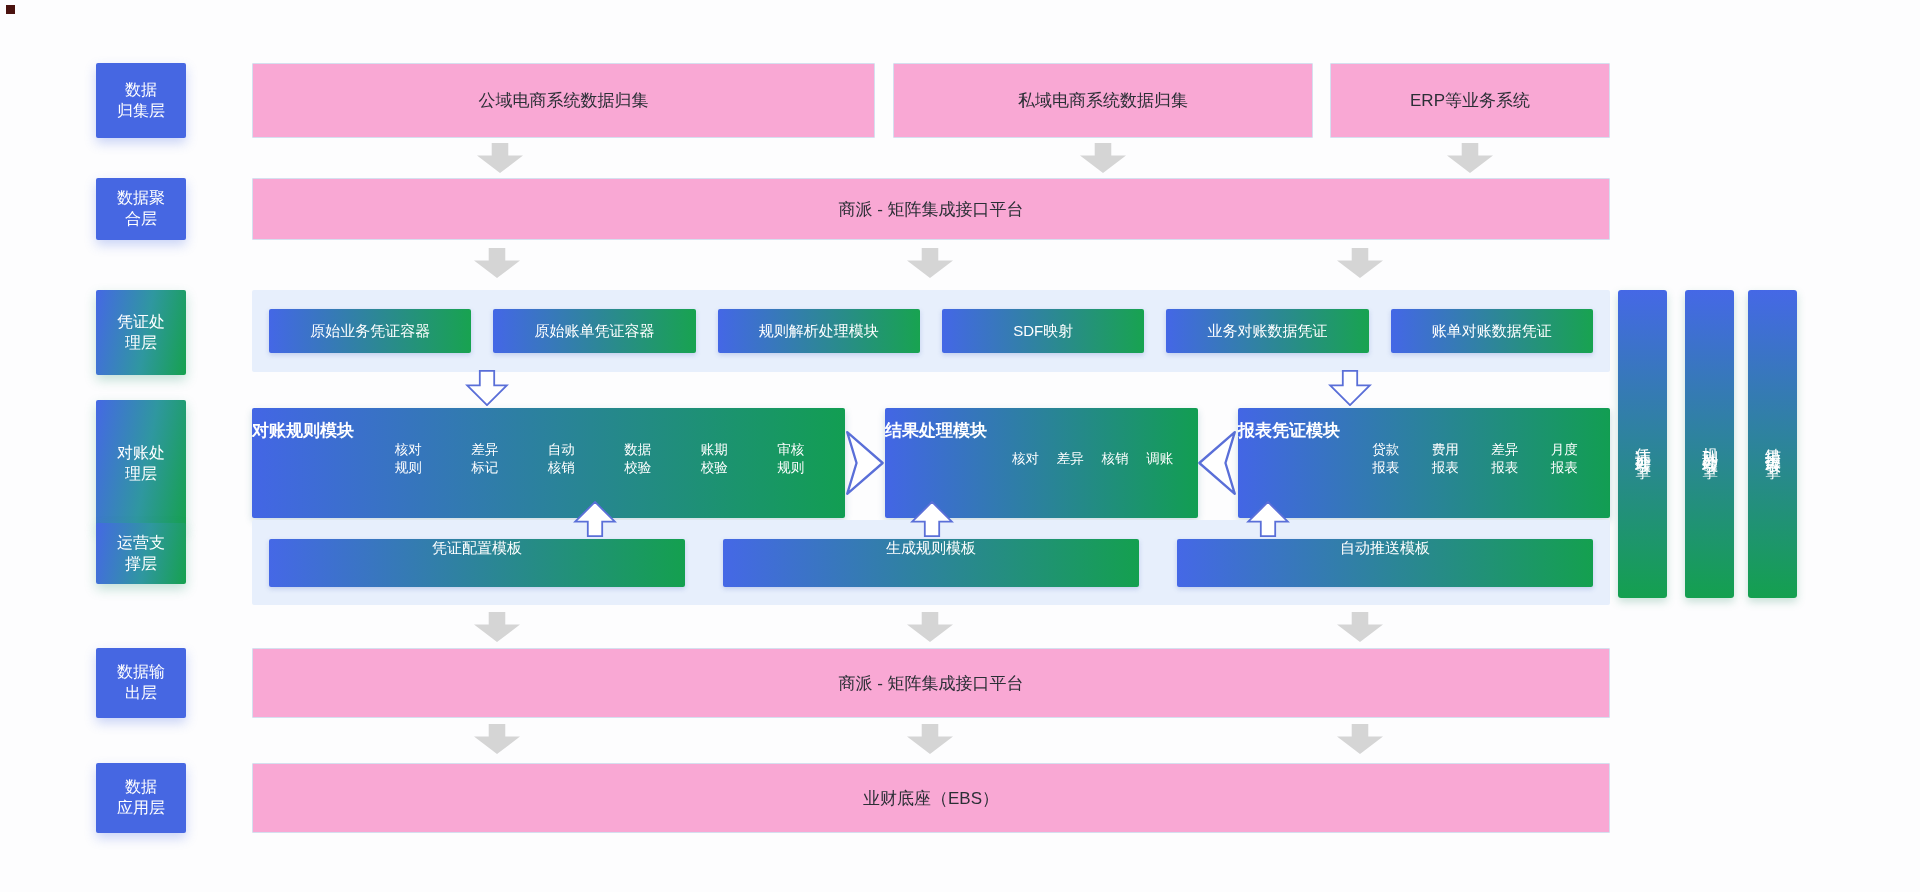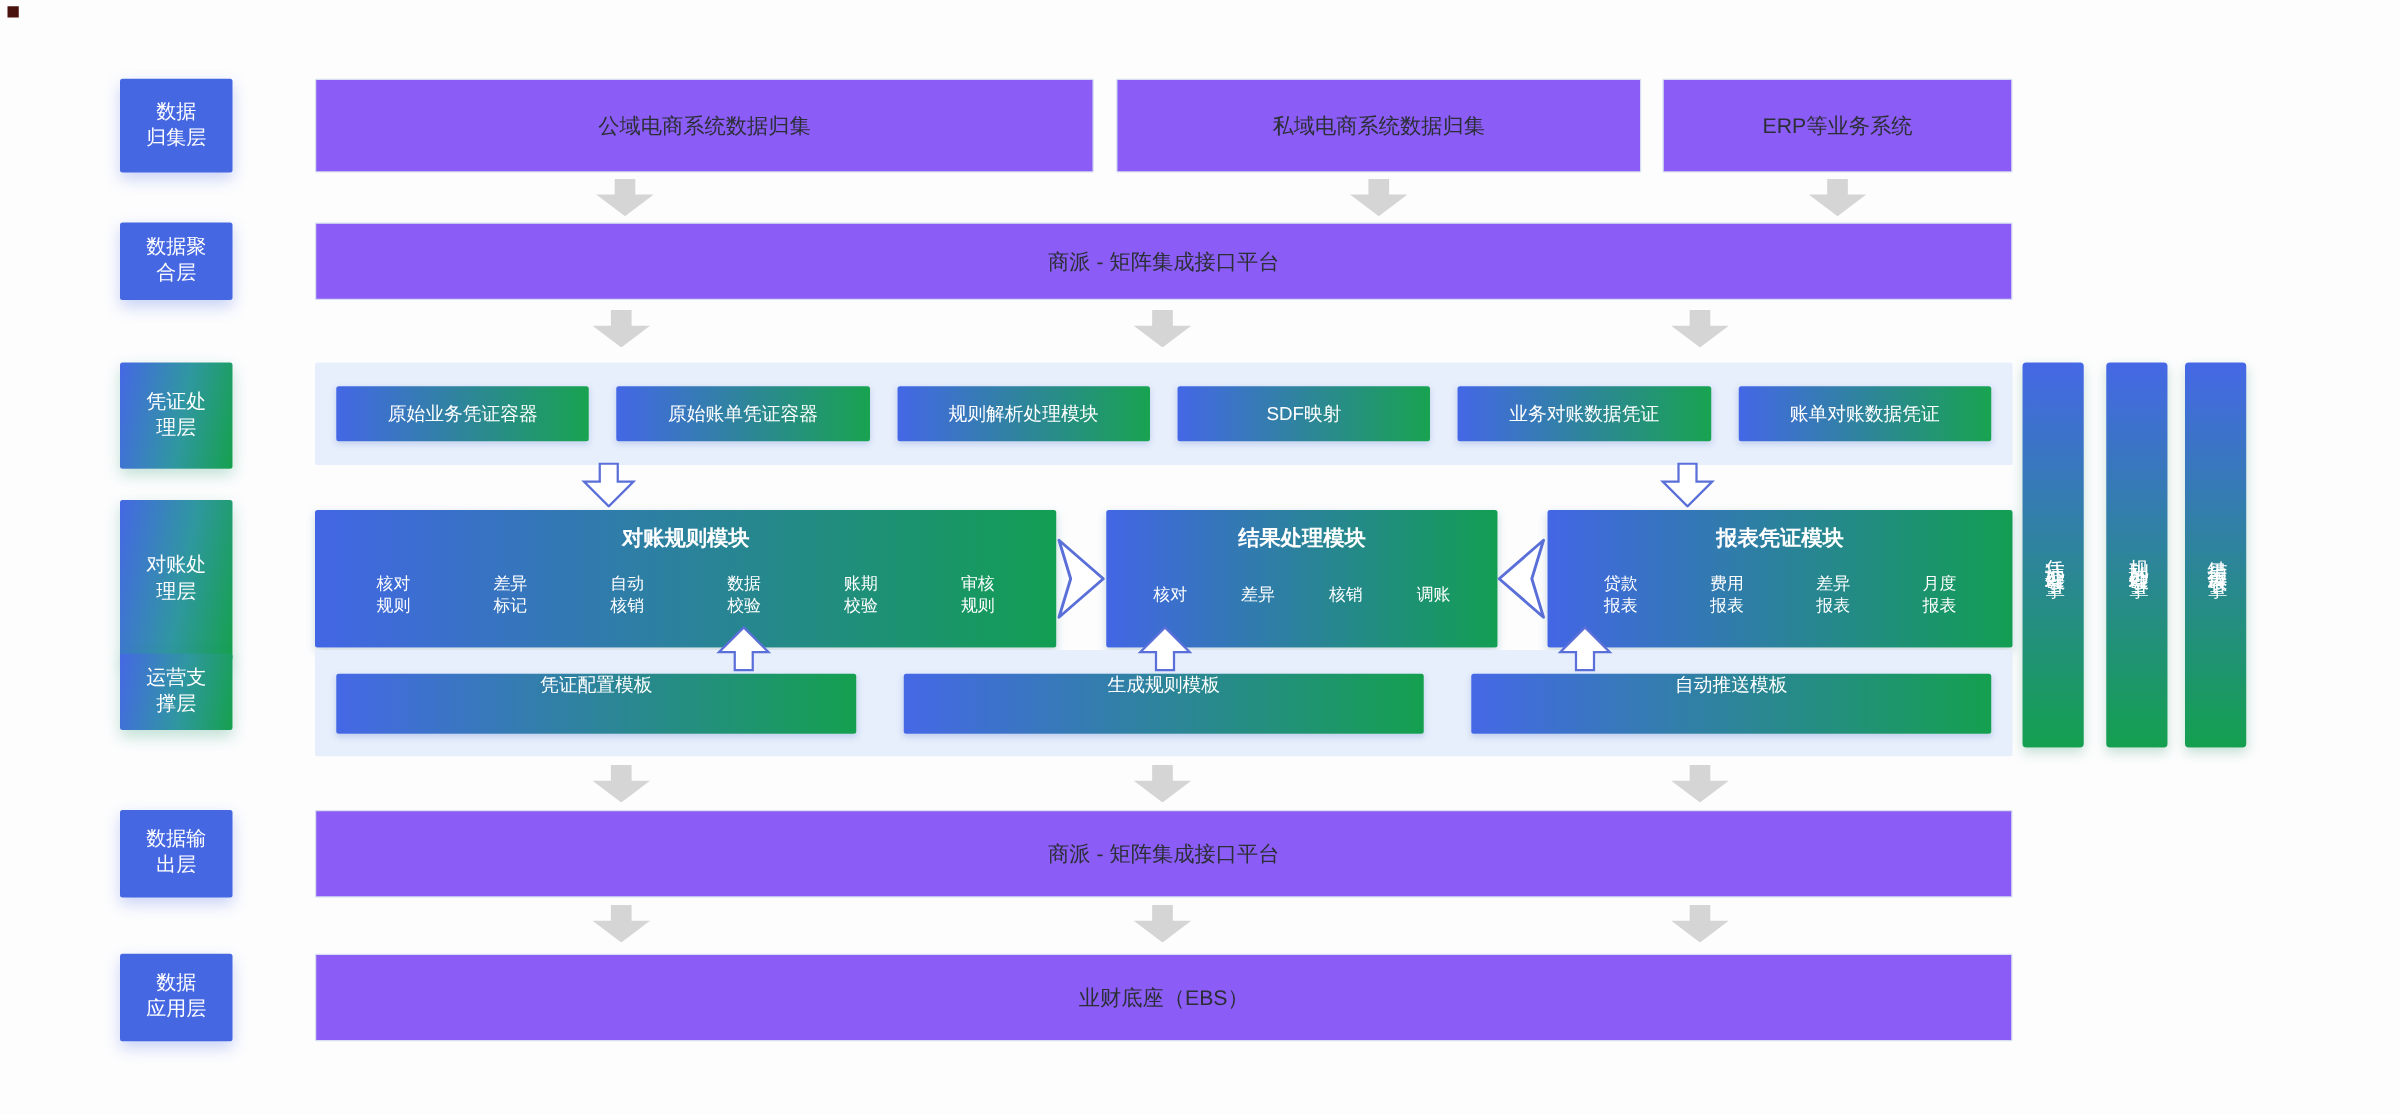--- a/index.html
+++ b/index.html
@@ -14,40 +14,40 @@
   .side-label {
     position:absolute; left:96px; width:90px;
     display:flex; align-items:center; justify-content:center; text-align:center;
     color:#ffffff; font-size:16px; line-height:1.3; border-radius:2px;
   }
   .side-label.blue { background:#4667e2; box-shadow:0 5px 12px rgba(70,103,226,.28); }
   .side-label.grad { background:linear-gradient(100deg,#4568e4 0%,#2f97a0 55%,#16a14e 100%); box-shadow:0 5px 12px rgba(40,150,110,.28); }
 
   
   .bar {
-    position:absolute; background:#8b5cf6; border:1px solid #d5dfef; box-sizing:border-box;
+    position:absolute; background:#f9a8d4; border:1px solid #d5dfef; box-sizing:border-box;
     display:flex; align-items:center; justify-content:center;
     font-size:17px; color:#2b2f36; border-radius:1px;
   }
 
   
   .container-row { position:absolute; background:#e7effc; border-radius:2px; }
   .row-flex { display:flex; align-items:center; height:100%; padding:4px 17px; gap:22px; box-sizing:border-box; }
   .mini-box {
     flex:1; height:44px; border-radius:2px;
     background:linear-gradient(90deg,#4467e6,#18a350);
     color:#fff; font-size:15px; display:flex; align-items:center; justify-content:center;
     box-shadow:0 2px 5px rgba(60,90,180,.22);
   }
 
   
   .module {
     position:absolute; top:408px; height:110px; border-radius:2px;
     background:linear-gradient(90deg,#4366e5,#129e52);
-    color:#fff; display:flex; flex-direction:column; box-sizing:border-box;
+    color:#fff; display:flex; flex-direction:row; box-sizing:border-box;
     box-shadow:0 3px 7px rgba(60,120,140,.25);
   }
   .module-title { text-align:center; font-weight:bold; font-size:17px; padding-top:11px; }
   .module-items { flex:1; display:flex; align-items:center; justify-content:space-around; padding:0 16px 8px; }
   .module-item { text-align:center; font-size:13.5px; line-height:1.35; }
 
   
   .tpl-flex { display:flex; align-items:center; height:100%; padding:0 17px; gap:38px; box-sizing:border-box; }
   .template-bar {
     flex:1; height:48px; border-radius:2px;

